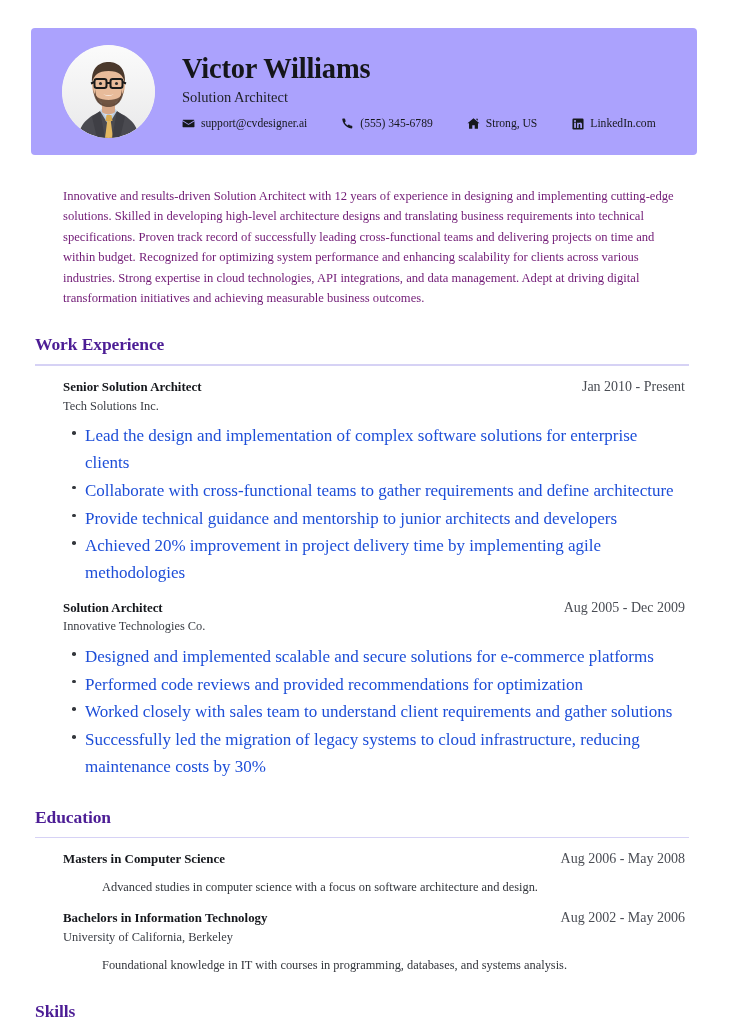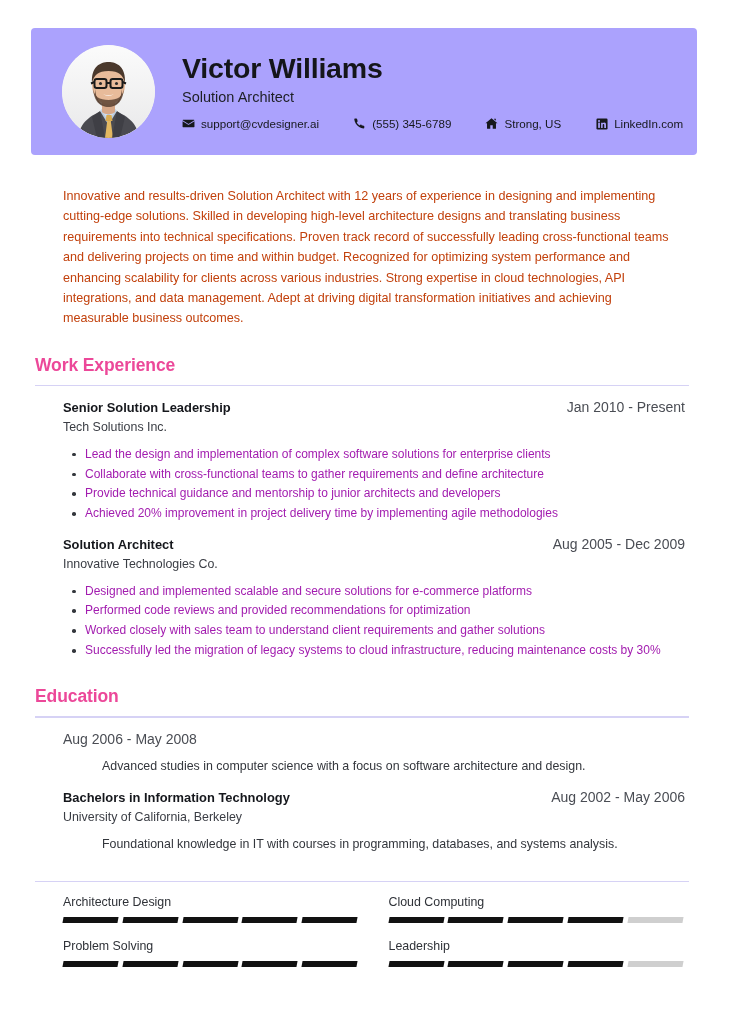--- a/index.html
+++ b/index.html
@@ -11,20 +11,21 @@
     font-family: "Liberation Sans", sans-serif;
     overflow: hidden;
   }
 
   .page {
     position: relative;
     width: 730px;
     height: 728px;
     background: #ffffff;
     padding: 16px;
+    font-family: Liberation Serif, serif;
   }
 
   
   .header {
     position: absolute;
     left: 31px;
     top: 28px;
     width: 666px;
     height: 127px;
     background: #aba2fd;
@@ -97,33 +98,33 @@
     position: absolute;
     left: 0;
     top: 155px;
     width: 730px;
   }
 
   .summary {
     margin: 31px 55px 0 63px;
     font-size: 12.6px;
     line-height: 1.62;
-    color: #c2410c;
+    color: #701a75;
     text-align: left;
   }
 
   .section {
     margin-top: 26px;
     padding: 0 41px 0 35px;
   }
 
   .section-title {
     font-size: 17.5px;
     font-weight: bold;
-    color: #ec4899;
+    color: #4c1d95;
     letter-spacing: -0.1px;
     padding-left: 0px;
   }
 
   .section-rule {
     height: 1.6px;
     background: #d6d2f5;
     margin-top: 9px;
     width: 100%;
   }
@@ -160,23 +161,23 @@
     line-height: 1.35;
   }
 
   .bullets {
     margin: 9px 0 0 0;
     padding-left: 22px;
     list-style: none;
   }
   .bullets li {
     position: relative;
-    font-size: 12px;
+    font-size: 17px;
     line-height: 1.57;
-    color: #a21caf;
+    color: #1d4ed8;
     padding-left: 0px;
     margin-bottom: 1px;
   }
   .bullets li::before {
     content: "";
     position: absolute;
     left: -13px;
     top: 8px;
     width: 3.6px;
     height: 3.6px;
@@ -343,21 +344,21 @@
     <p class="summary">Innovative and results-driven Solution Architect with 12 years of experience in designing and implementing cutting-edge solutions. Skilled in developing high-level architecture designs and translating business requirements into technical specifications. Proven track record of successfully leading cross-functional teams and delivering projects on time and within budget. Recognized for optimizing system performance and enhancing scalability for clients across various industries. Strong expertise in cloud technologies, API integrations, and data management. Adept at driving digital transformation initiatives and achieving measurable business outcomes.</p>
 
     <div class="section">
       <div class="section-title">Work Experience</div>
       <div class="section-rule"></div>
 
       <div class="entries">
 
         <div class="entry">
           <div class="entry-head">
-            <div class="entry-role">Senior Solution Leadership</div>
+            <div class="entry-role">Senior Solution Architect</div>
             <div class="entry-date">Jan 2010 - Present</div>
           </div>
           <div class="entry-org">Tech Solutions Inc.</div>
           <ul class="bullets">
             <li>Lead the design and implementation of complex software solutions for enterprise clients</li>
             <li>Collaborate with cross-functional teams to gather requirements and define architecture</li>
             <li>Provide technical guidance and mentorship to junior architects and developers</li>
             <li>Achieved 20% improvement in project delivery time by implementing agile methodologies</li>
           </ul>
         </div>
@@ -380,38 +381,40 @@
     </div>
 
     <div class="section">
       <div class="section-title">Education</div>
       <div class="section-rule"></div>
 
       <div class="entries">
 
         <div class="entry">
           <div class="entry-head">
+            <div class="entry-role">Masters in Computer Science</div>
             <div class="entry-date">Aug 2006 - May 2008</div>
           </div>
           <div class="entry-desc">Advanced studies in computer science with a focus on software architecture and design.</div>
         </div>
 
         <div class="entry">
           <div class="entry-head">
             <div class="entry-role">Bachelors in Information Technology</div>
             <div class="entry-date">Aug 2002 - May 2006</div>
           </div>
           <div class="entry-org">University of California, Berkeley</div>
           <div class="entry-desc">Foundational knowledge in IT with courses in programming, databases, and systems analysis.</div>
         </div>
 
       </div>
     </div>
 
     <div class="section">
+      <div class="section-title">Skills</div>
       <div class="section-rule"></div>
       <div class="skills-grid" id="skills-grid">
           <div class="skill">
             <div class="skill-name">Architecture Design</div>
             <div class="skill-bar">
               <div class="seg on"></div>
               <div class="seg on"></div>
               <div class="seg on"></div>
               <div class="seg on"></div>
               <div class="seg on"></div>

